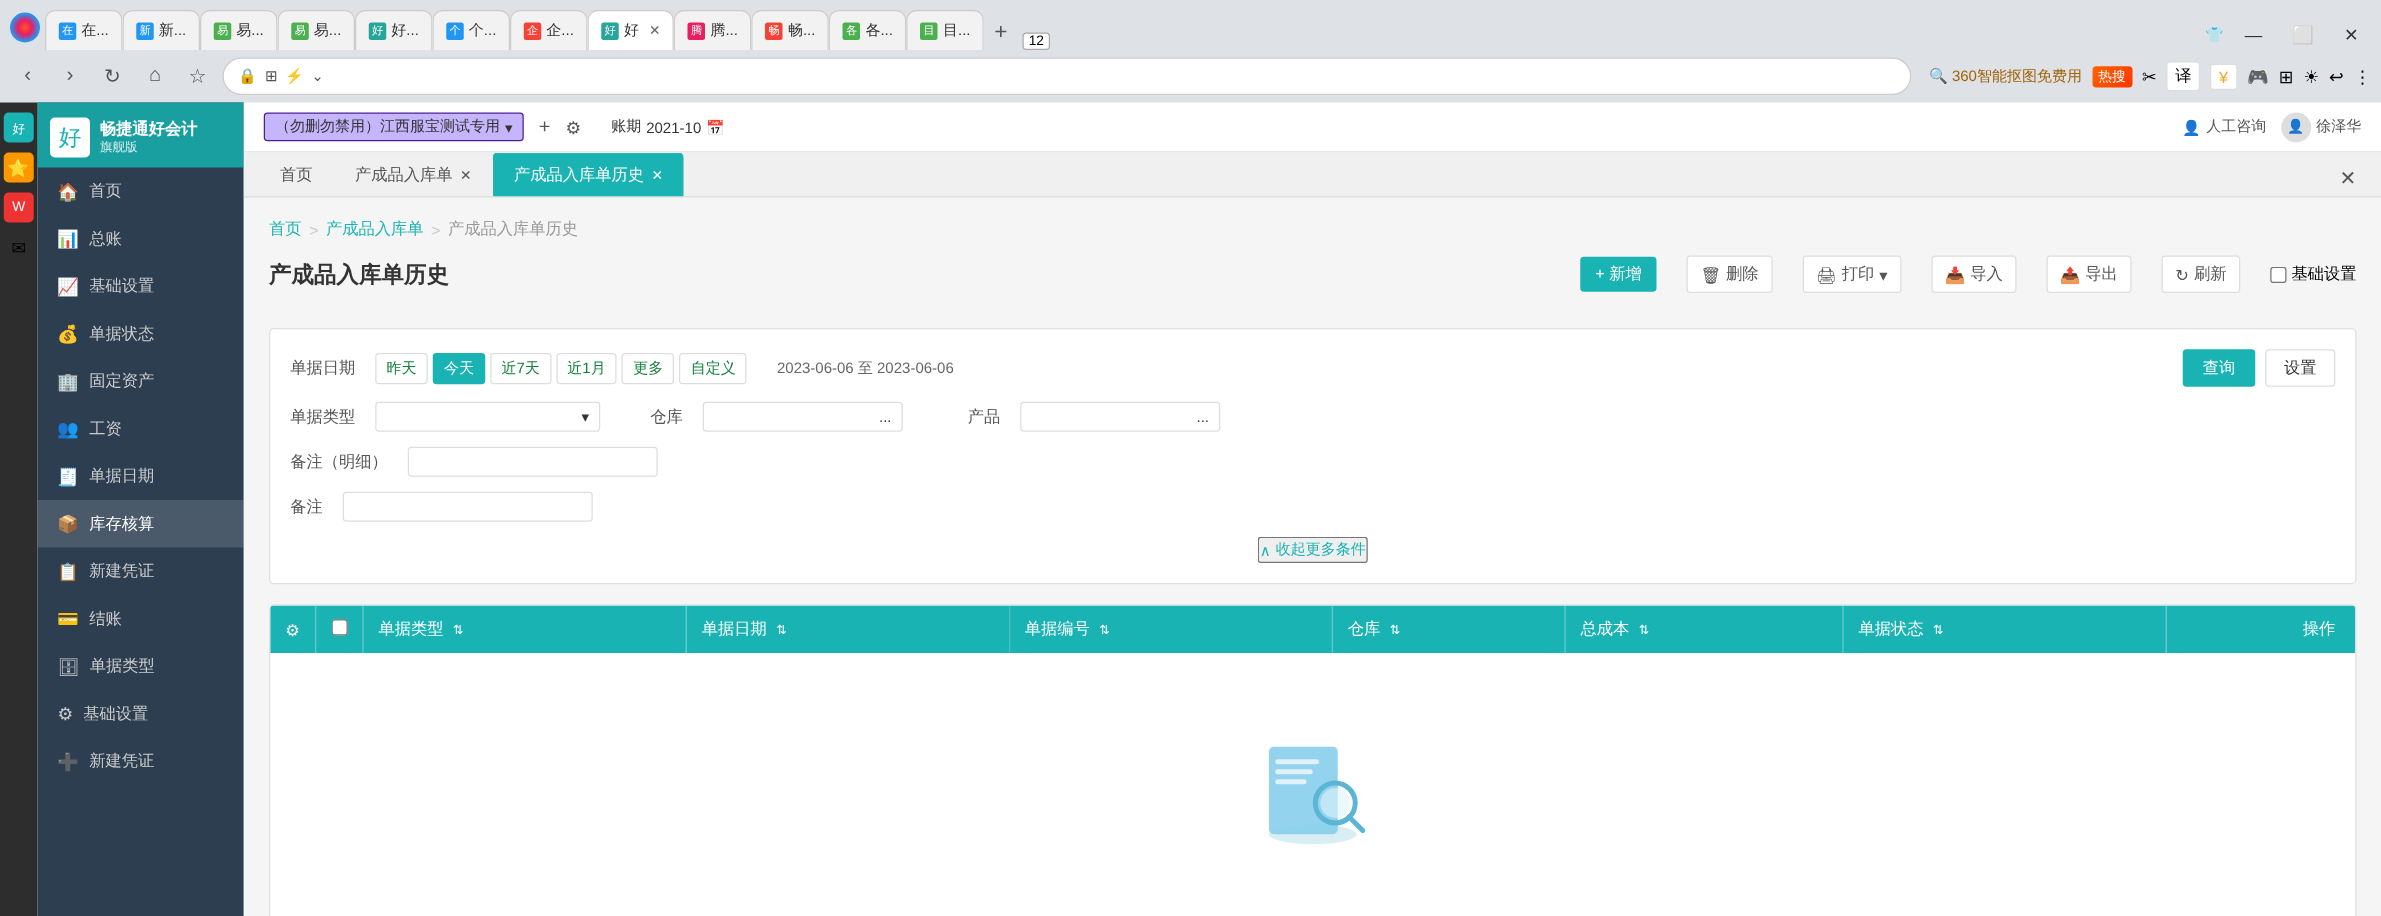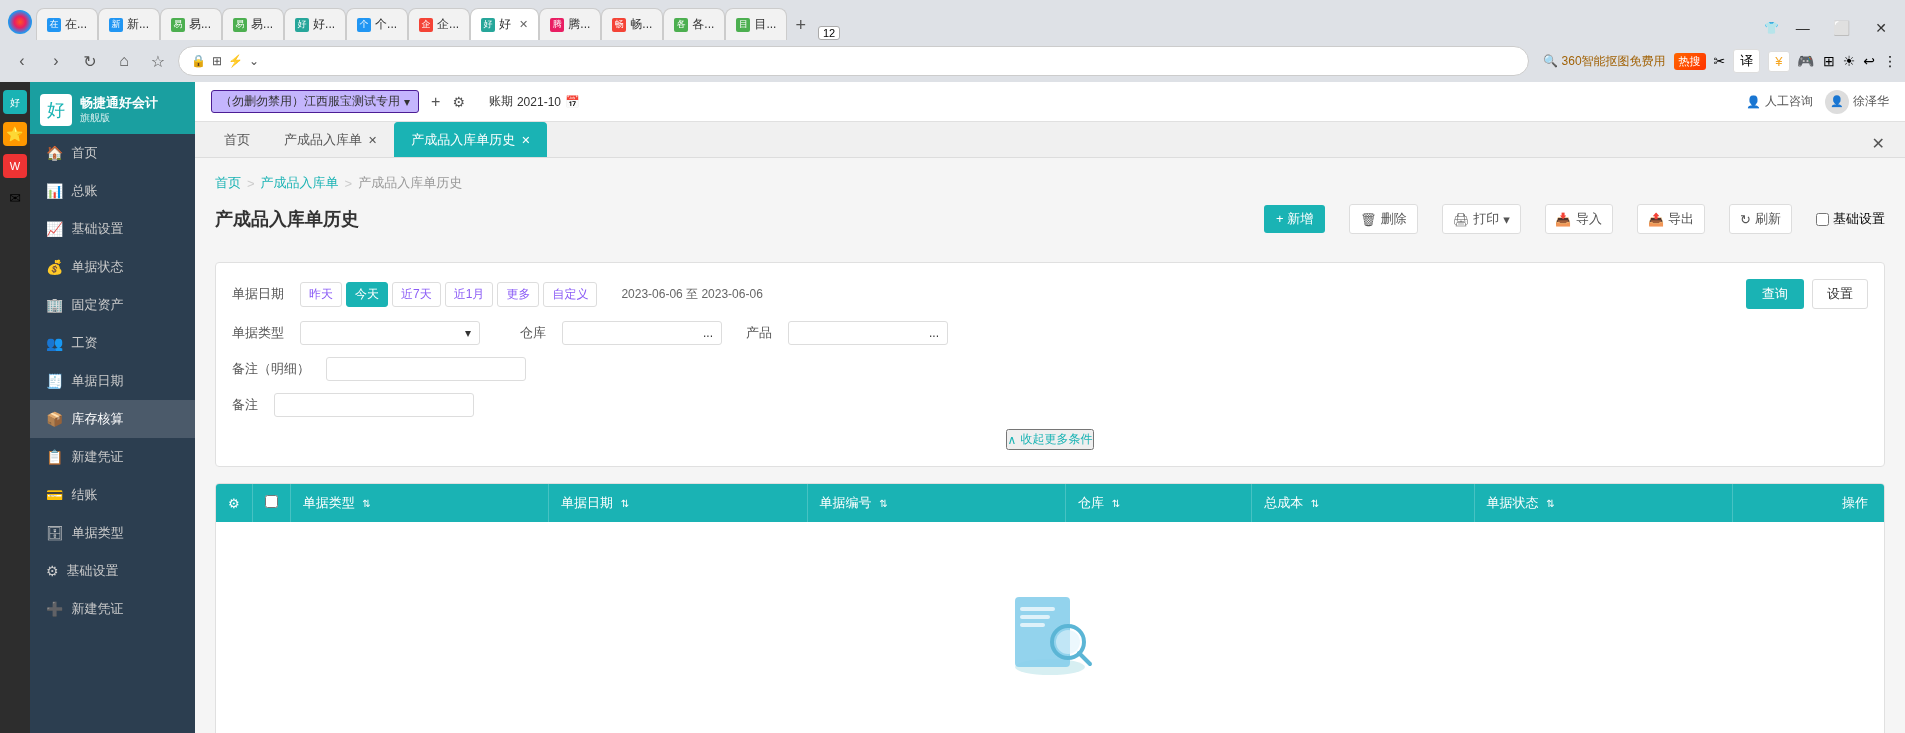--- a/index.html
+++ b/index.html
@@ -67,21 +67,21 @@
     
     .page-toolbar { display: flex; align-items: center; gap: 24px; margin-bottom: 16px; flex-wrap: wrap; }
     .toolbar-btn-primary { background: #1ab3b4; color: #fff; border-radius: 3px; padding: 5px 12px; font-size: 13px; cursor: pointer; border: none; }
     .toolbar-btn-default { background: #fff; color: #555; border: 1px solid #ddd; border-radius: 3px; padding: 5px 10px; font-size: 13px; cursor: pointer; display: flex; align-items: center; gap: 4px; }
 
     
     .filter-area { background: #fff; border: 1px solid #e0e0e0; border-radius: 4px; padding: 16px; margin-bottom: 16px; }
     .filter-row { display: flex; align-items: center; gap: 16px; margin-bottom: 12px; flex-wrap: wrap; }
     .filter-label { font-size: 13px; color: #555; white-space: nowrap; }
     .date-filter-btns { display: flex; align-items: center; gap: 4px; }
-    .date-btn { padding: 3px 8px; font-size: 12px; border: 1px solid #ddd; border-radius: 3px; cursor: pointer; color: #8b5cf6; background: #fff; }
+    .date-btn { padding: 3px 8px; font-size: 12px; border: 1px solid #ddd; border-radius: 3px; cursor: pointer; color: #15803d; background: #fff; }
     .date-btn.active { background: #1ab3b4; color: #fff; border-color: #1ab3b4; }
     .date-range { font-size: 12px; color: #666; margin-left: 8px; }
     .filter-select { border: 1px solid #ddd; border-radius: 3px; padding: 4px 8px; font-size: 12px; color: #333; min-width: 200px; display: flex; align-items: center; justify-content: space-between; cursor: pointer; }
     .filter-input { border: 1px solid #ddd; border-radius: 3px; padding: 4px 8px; font-size: 12px; color: #333; width: 200px; }
     .filter-more-btn { color: #1ab3b4; cursor: pointer; font-size: 12px; display: flex; align-items: center; gap: 4px; }
 
     
     .data-table { width: 100%; border-collapse: collapse; }
     .table-header { background: #1ab3b4; color: #fff; }
     .table-header th { padding: 10px 12px; font-size: 13px; font-weight: normal; text-align: left; white-space: nowrap; border-right: 1px solid rgba(255,255,255,0.2); }
@@ -390,21 +390,21 @@
             <span></span>
             <span>▾</span>
           </div>
 
           <span class="filter-label" style="margin-left:24px;">仓库</span>
           <div class="filter-select" style="min-width:160px;">
             <span></span>
             <span>...</span>
           </div>
 
-          <span class="filter-label" style="margin-left:8px;">产品</span>
+          <span class="filter-label" style="margin-left:36px;">产品</span>
           <div class="filter-select" style="min-width:160px;">
             <span></span>
             <span>...</span>
           </div>
         </div>
 
         <div class="filter-row">
           <span class="filter-label">备注（明细）</span>
           <input class="filter-input" style="">
         </div>

